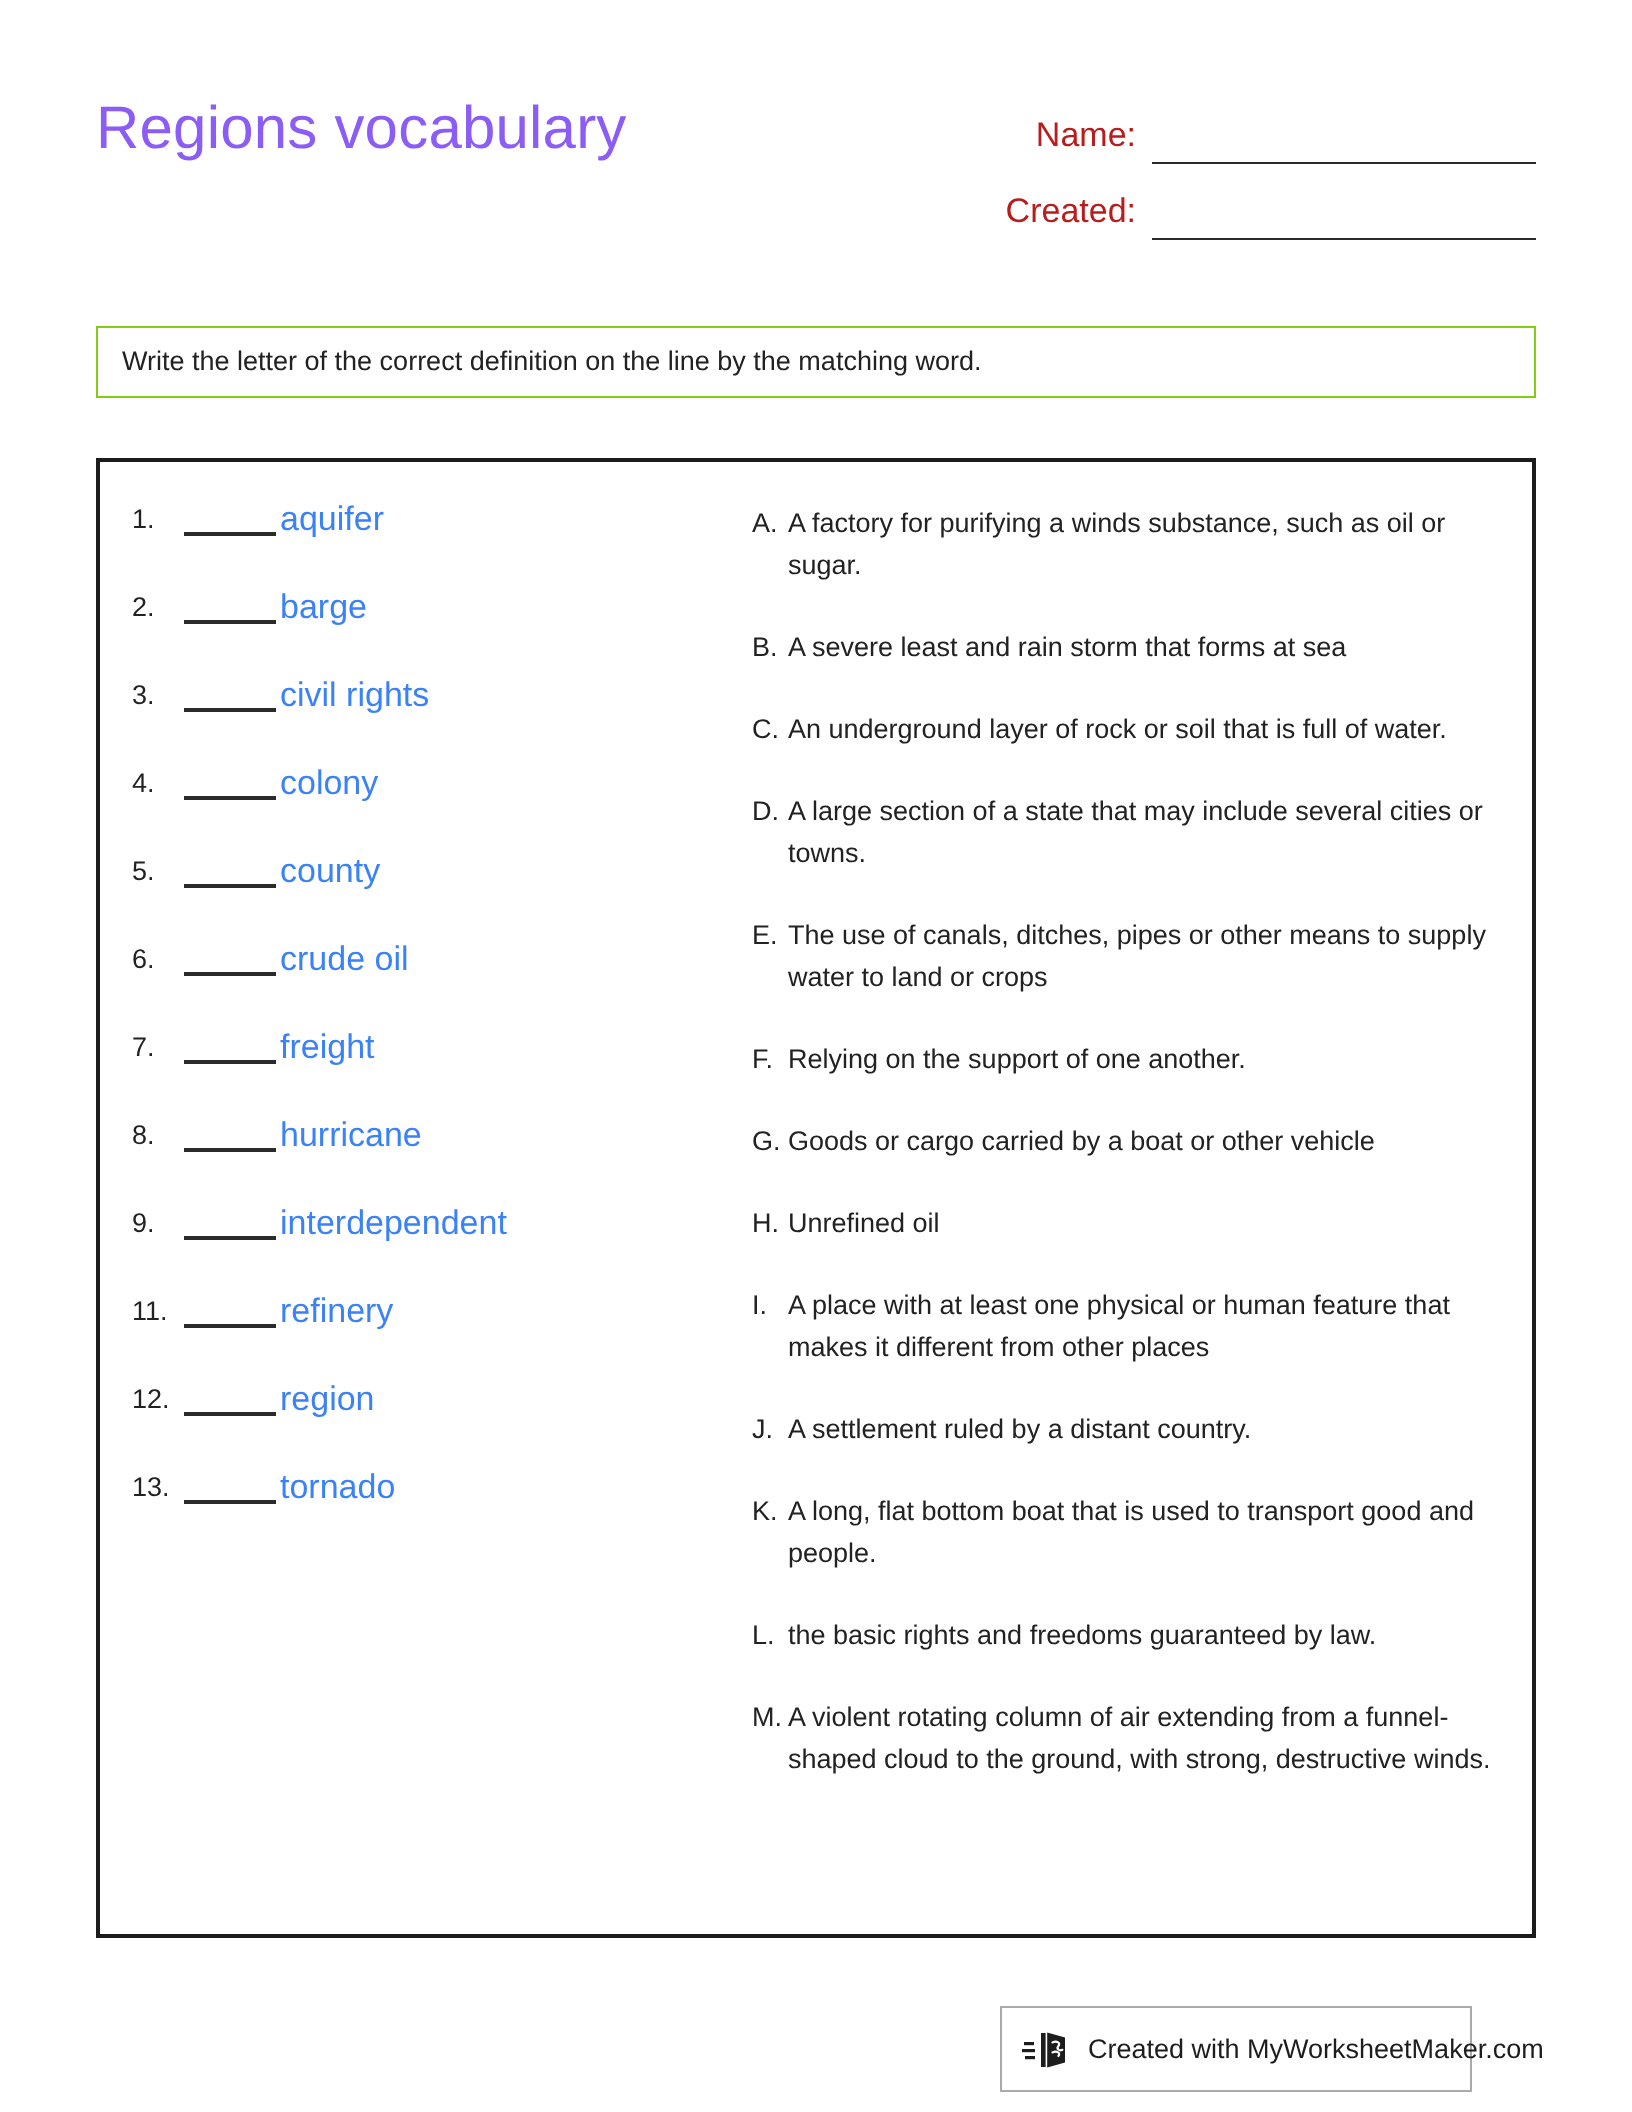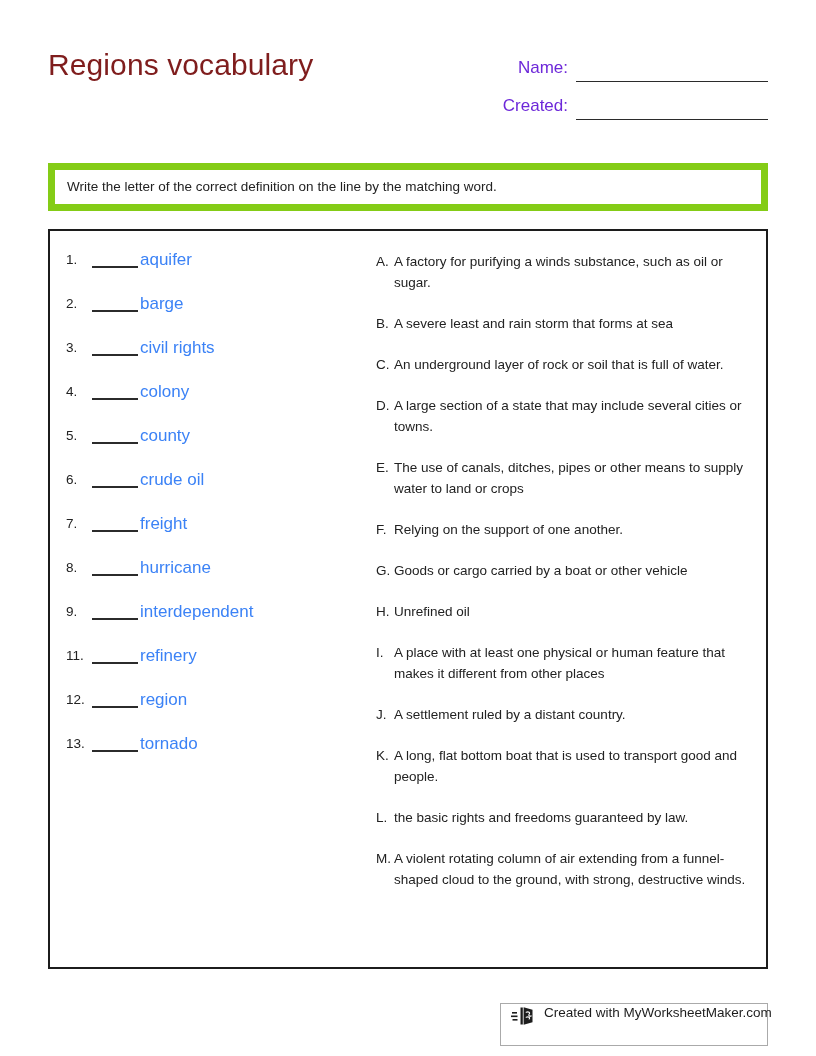--- a/index.html
+++ b/index.html
@@ -30,59 +30,59 @@
     right: 48px;
     height: 80px;
   }
   .worksheet-title {
     position: absolute;
     left: 0;
     top: 2px;
     font-size: 30px;
     font-weight: 400;
     line-height: 38px;
-    color: #7f1d1d;
+    color: #8b5cf6;
     letter-spacing: 0.1px;
     white-space: nowrap;
   }
   .name-block {
     position: absolute;
     right: 0;
     top: 0;
     width: 290px;
   }
   .field-row {
     display: flex;
     align-items: flex-end;
     justify-content: flex-end;
     height: 38px;
   }
   .field-label {
     font-size: 17px;
     line-height: 22px;
-    color: #6d28d9;
+    color: #b91c1c;
     padding-bottom: 3px;
     white-space: nowrap;
   }
   .field-line {
     width: 192px;
     border-bottom: 1.3px solid #2b2b2b;
     height: 24px;
     margin-left: 8px;
   }
 
   
   .instruction-box {
     position: absolute;
     left: 48px;
     top: 163px;
     width: 720px;
     height: 36px;
     box-sizing: border-box;
-    border: 7px solid #84cc16;
+    border: 1px solid #84cc16;
     background: #ffffff;
     display: flex;
     align-items: center;
     padding: 17px 12px;
   }
   .instruction-text {
     font-size: 13.5px;
     line-height: 18px;
     color: #222222;
   }
@@ -160,27 +160,27 @@
   .definition-text {
     flex: 1;
     color: #222222;
   }
 
   
   .footer-badge {
     position: absolute;
     left: 500px;
     top: 1003px;
-    width: 268px;
+    width: 236px;
     height: 43px;
     box-sizing: border-box;
     border: 1px solid #aaaaaa;
     background: #ffffff;
     display: flex;
-    align-items: flex-start;
+    align-items: center;
     padding-left: 10px;
   }
   .footer-logo {
     flex: none;
     width: 26px;
     height: 24px;
     margin-right: 7px;
     display: block;
   }
   .footer-text {

